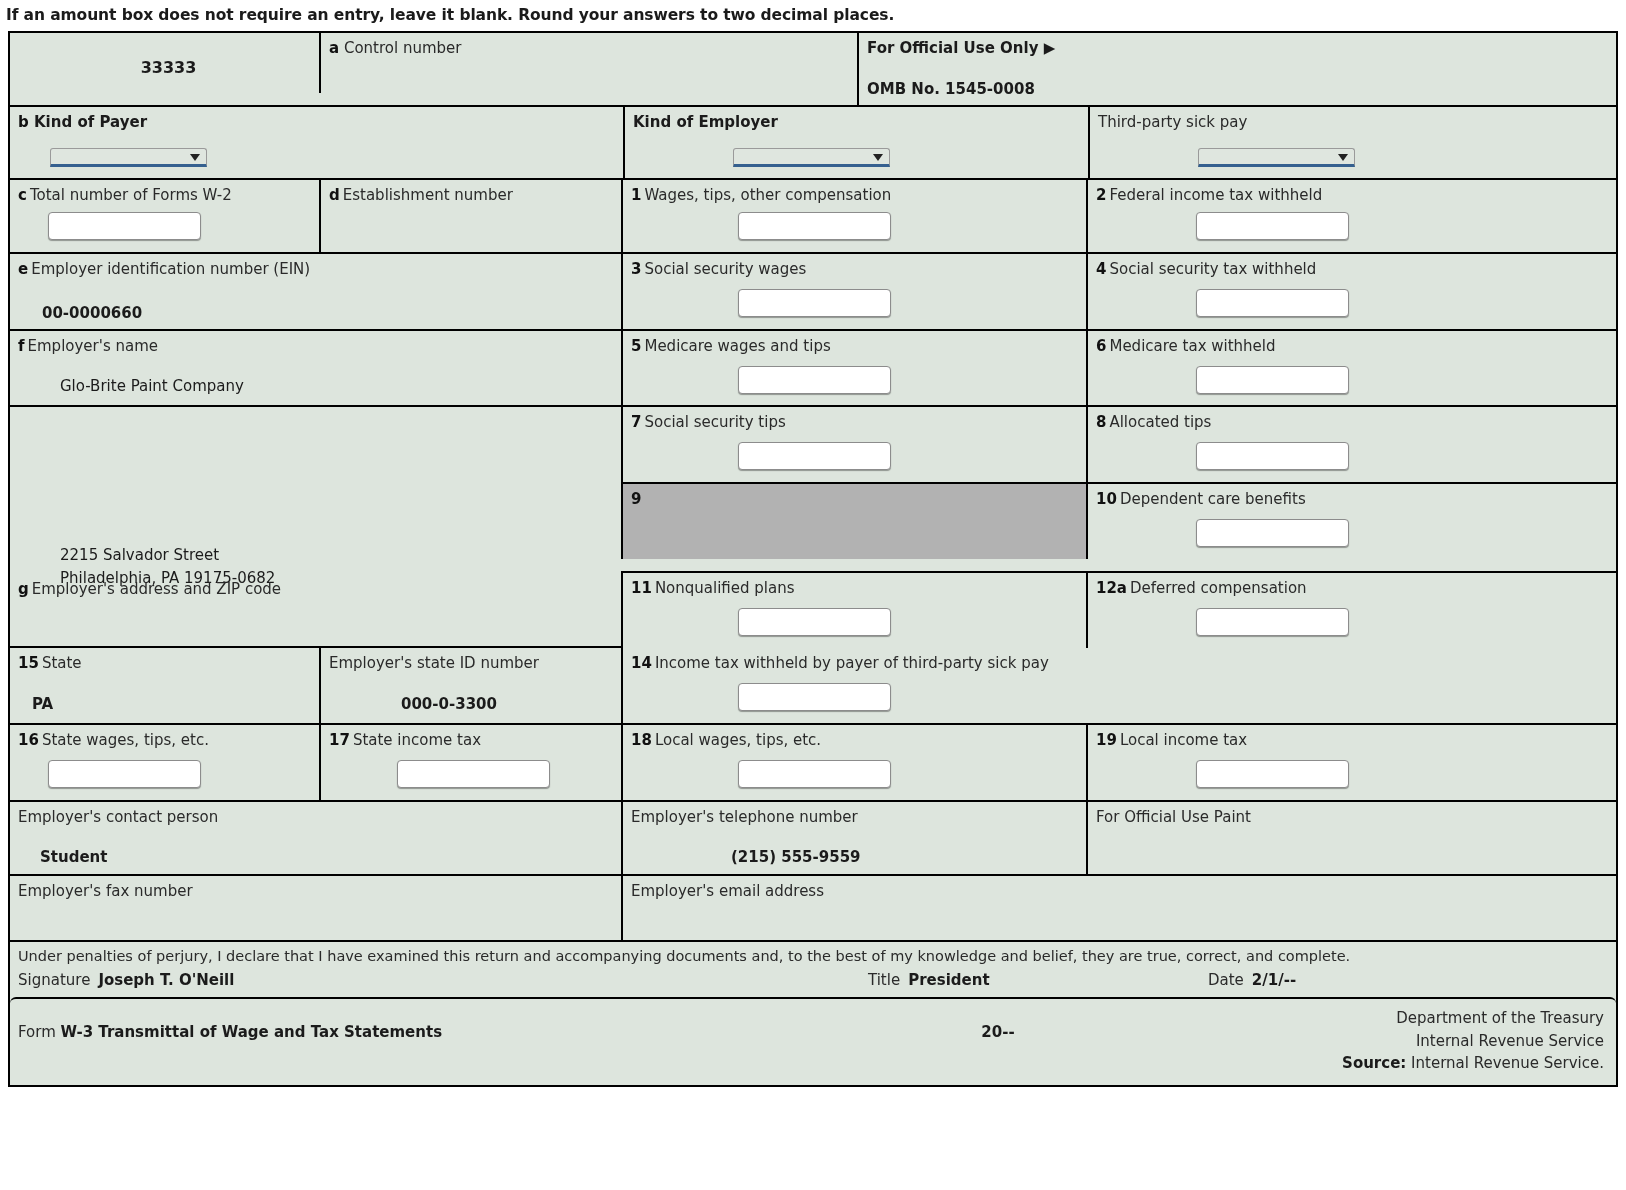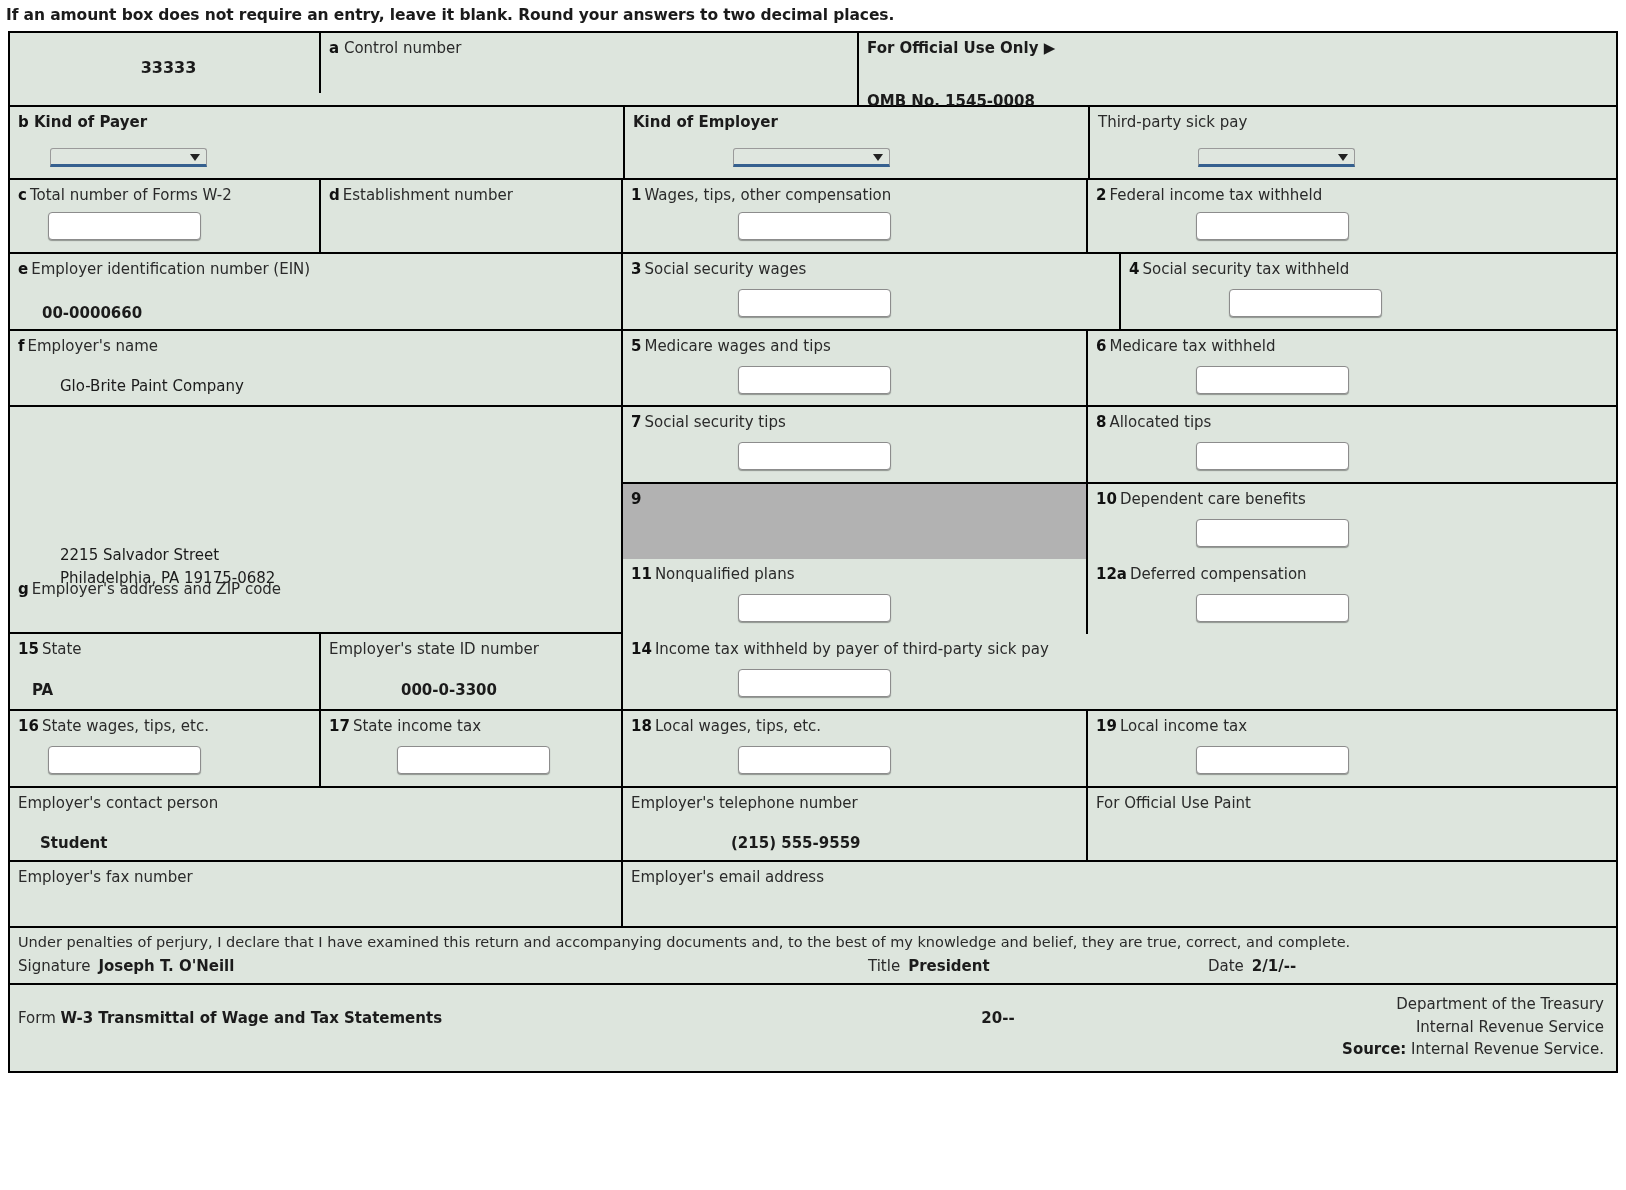--- a/index.html
+++ b/index.html
@@ -132,20 +132,21 @@
   .sig-b { width: 340px; }
   .footer {
     background: #dde5dd;
     border-top: 2px solid #000;
     display: flex;
     align-items: flex-start;
     padding: 8px 6px 10px 8px;
     font-size: 15px;
     color: #2a2a2a;
     min-height: 86px;
+    border-radius: 6px;
   }
   .footer .f-left { width: 880px; padding-top: 16px; }
   .footer .f-left .strong { font-weight: bold; color: #1b1b1b; }
   .footer .f-mid { width: 200px; padding-top: 16px; font-weight: bold; color: #1b1b1b; text-align: center;}
   .footer .f-right { flex: 1; text-align: right; line-height: 1.5; padding-right: 6px; }
   .footer .f-right .src { font-weight: bold; color: #1b1b1b; }
 </style>
 </head>
 <body>
 
@@ -157,21 +158,21 @@
 
     <div class="row">
       <div class="cell" style="width:309px;height:72px;padding-top:0;">
         <div class="val" style="text-align:center;padding-top:25px;font-size:16px;">33333</div>
       </div>
       <div class="cell bl" style="width:538px;height:60px;">
         <div class="lab"><b>a</b> <span>Control number</span></div>
       </div>
       <div class="cell bl" style="flex:1;height:72px;">
         <div class="lab bold">For Official Use Only ▶</div>
-        <div class="lab bold" style="margin-top:36px;">OMB No. 1545-0008</div>
+        <div class="lab bold" style="margin-top:24px;">OMB No. 1545-0008</div>
       </div>
     </div>
 
     <div class="row bt">
       <div class="cell" style="width:613px;height:71px;">
         <div class="lab bold"><b>b</b> <span>Kind of Payer</span></div>
         <div class="sel-wrap s1">
           <span class="sel"><span class="caret"></span></span>
         </div>
       </div>
@@ -217,21 +218,21 @@
       <div class="cell" style="width:611px;height:75px;">
         <div class="lab"><b class="num">e</b><span>Employer identification number (EIN)</span></div>
         <div class="val" style="padding:26px 0 0 24px;">00-0000660</div>
       </div>
       <div class="cell bl" style="width:465px;height:75px;">
         <div class="lab"><b class="num">3</b><span>Social security wages</span></div>
         <div class="amt-wrap c2" style="padding-top:11px;">
           <input class="amt" type="text" value="" style="">
         </div>
       </div>
-      <div class="cell bl" style="flex:1;height:75px;margin-left:33px;">
+      <div class="cell bl" style="flex:1;height:75px;">
         <div class="lab"><b class="num">4</b><span>Social security tax withheld</span></div>
         <div class="amt-wrap c3" style="padding-top:11px;">
           <input class="amt" type="text" value="" style="">
         </div>
       </div>
     </div>
 
     <div class="row bt">
       <div class="cell" style="width:611px;height:74px;">
         <div class="lab"><b class="num">f</b><span>Employer's name</span></div>
@@ -280,21 +281,21 @@
             <div class="lab"><b class="num">9</b></div>
           </div>
           <div class="cell bl" style="flex:1;height:75px;">
             <div class="lab"><b class="num">10</b><span>Dependent care benefits</span></div>
             <div class="amt-wrap c3" style="padding-top:11px;">
               <input class="amt" type="text" value="" style="">
             </div>
           </div>
         </div>
 
-        <div class="row bt" style="height:75px;">
+        <div class="row bt" style="height:75px;margin-top:14px;">
           <div class="cell bl" style="width:465px;height:75px;">
             <div class="lab"><b class="num">11</b><span>Nonqualified plans</span></div>
             <div class="amt-wrap c2" style="padding-top:11px;">
               <input class="amt" type="text" value="" style="">
             </div>
           </div>
           <div class="cell bl" style="flex:1;height:75px;">
             <div class="lab"><b class="num">12a</b><span>Deferred compensation</span></div>
             <div class="amt-wrap c3" style="padding-top:11px;">
               <input class="amt" type="text" value="" style="">

